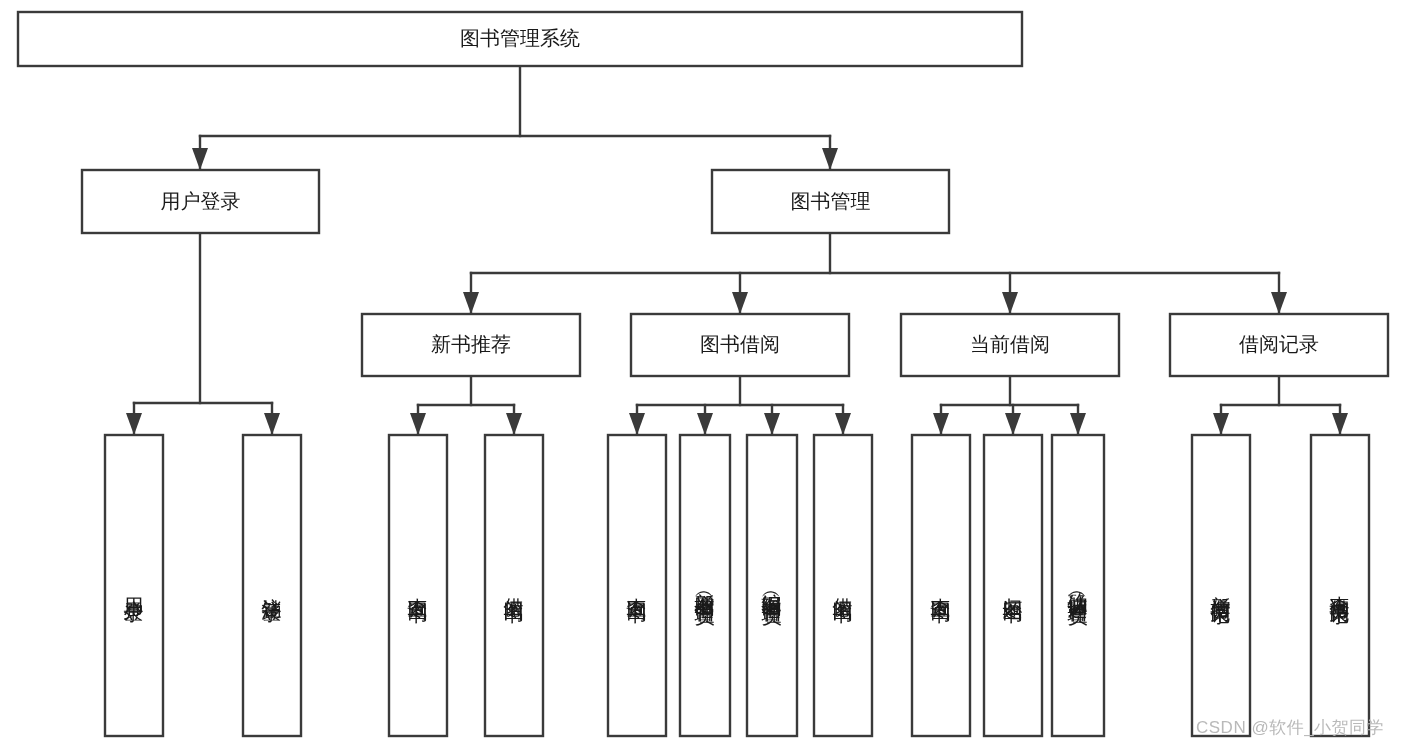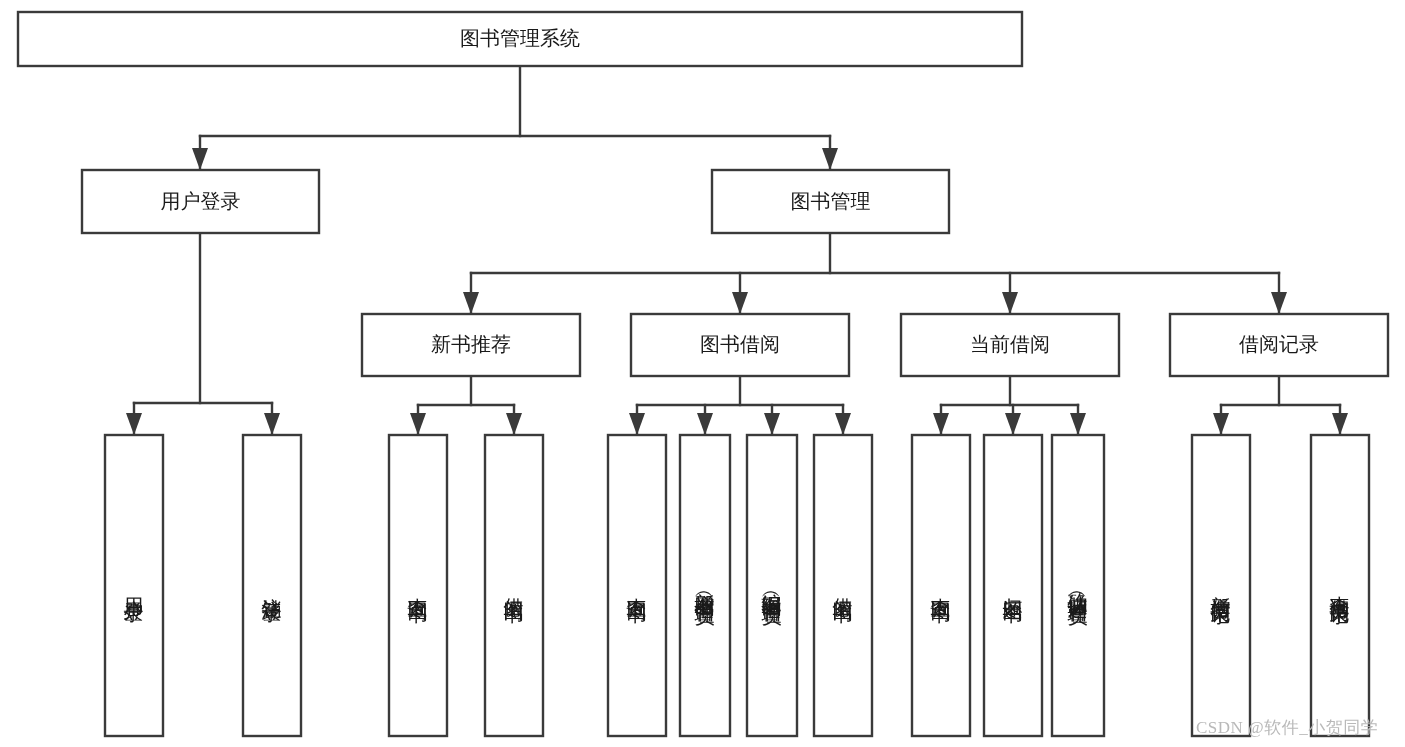--- a/index.html
+++ b/index.html
@@ -61,21 +61,21 @@
     letter-spacing: 2px;
     line-height: 1;
     text-align: center;
     display: flex;
     align-items: center;
     justify-content: center;
     pointer-events: none;
   }
   .watermark {
     position: absolute;
-    font-family: Liberation Serif, serif;
+    font-family: Liberation Sans, sans-serif;
     font-size: 17px;
     color: #b9b9b9;
     white-space: nowrap;
     letter-spacing: 0.5px;
   }
 </style>
 </head>
 <body>
 
 <div id="diagram-root">

